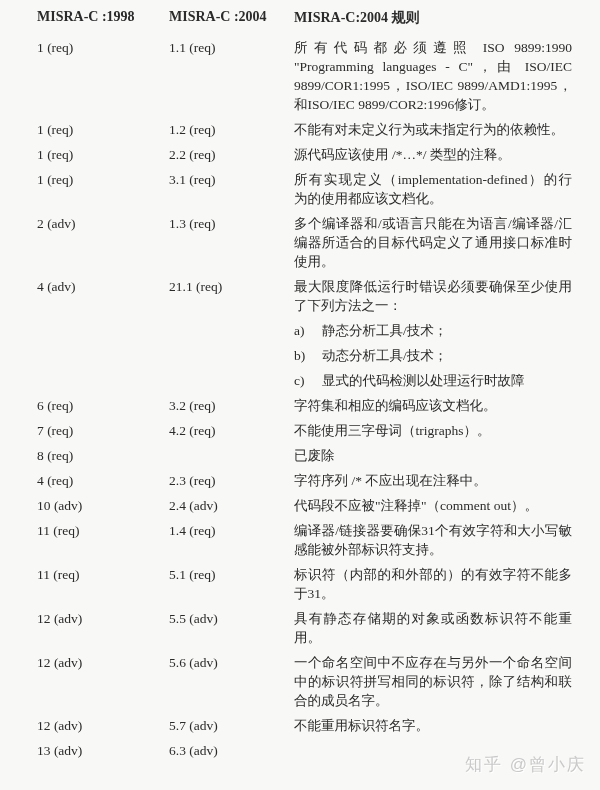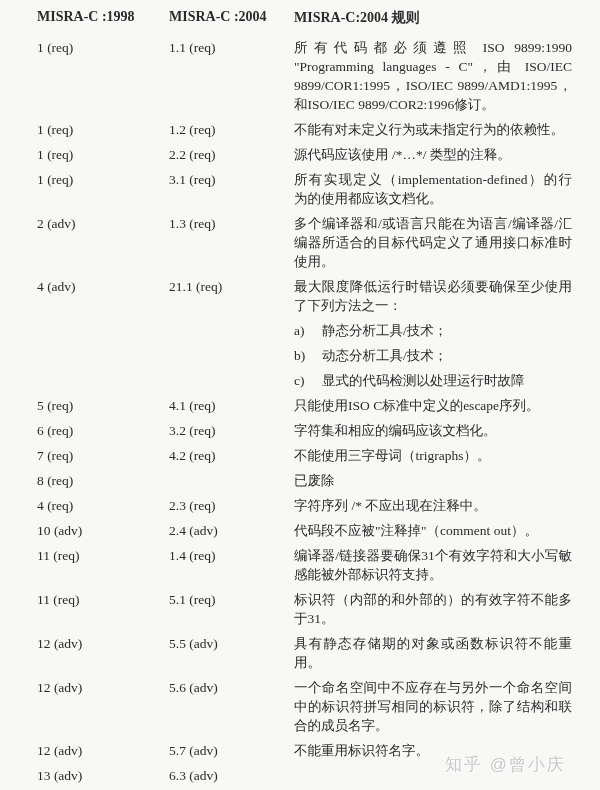--- a/index.html
+++ b/index.html
@@ -47,21 +47,21 @@
     line-height: 19px;
   }
   .li-label {
     width: 28px;
     flex: 0 0 28px;
   }
   .li-text { flex: 1; }
   .watermark {
     position: absolute;
     top: 753px;
-    right: 34px;
+    right: 14px;
     font-size: 17px;
     letter-spacing: 2px;
     color: #c9c9c9;
     text-shadow: 1px 1px 0 #ffffff;
     font-family: "Liberation Sans", "DejaVu Sans", sans-serif;
   }
 </style>
 </head>
 <body style="background: rgb(248, 248, 246); color: rgb(43, 43, 43);">
 
@@ -133,27 +133,20 @@
             <span class="li-label">b)</span>
             <span class="li-text">动态分析工具/技术；</span>
           </div>
           <div class="rule-list-item">
             <span class="li-label">c)</span>
             <span class="li-text">显式的代码检测以处理运行时故障</span>
           </div>
         </td>
   </tr>
 
-  <tr>
-    <td class="c1">5 (req)</td>
-    <td class="c2">4.1 (req)</td>
-    <td class="c3">
-      <div class="rule-text">只能使用ISO C标准中定义的escape序列。</div>
-    </td>
-  </tr>
 
   <tr>
     <td class="c1">6 (req)</td>
     <td class="c2">3.2 (req)</td>
     <td class="c3">
       <div class="rule-text">字符集和相应的编码应该文档化。</div>
     </td>
   </tr>
 
   <tr>

